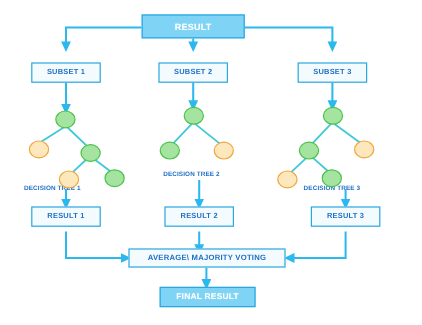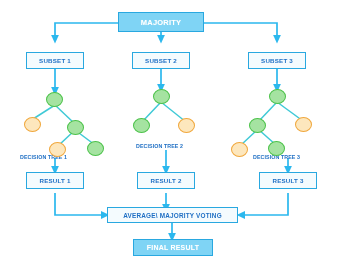--- a/index.html
+++ b/index.html
@@ -93,21 +93,21 @@
       <path d="M288,158 L288,171" marker-end="url(#ah)"></path>
 
       <path d="M55,193 L55,215 L106,215" marker-end="url(#ah)"></path>
       <path d="M288,193 L288,215 L240,215" marker-end="url(#ah)"></path>
       <path d="M166,193 L166,209" marker-end="url(#ah)"></path>
 
       <path d="M172,223 L172,238" marker-end="url(#ah)"></path>
     </g>
   </svg>
 
-  <div class="node box-fill" style="left:118px;top:12px;width:86px;height:20px;">MAJORITY</div>
+  <div class="node box-fill" style="left:118px;top:12px;width:86px;height:20px;">RESULT</div>
 
   <div class="node box-line" style="left:26px;top:52px;width:58px;height:17px;">SUBSET 1</div>
   <div class="node box-line" style="left:132px;top:52px;width:58px;height:17px;">SUBSET 2</div>
   <div class="node box-line" style="left:248px;top:52px;width:58px;height:17px;">SUBSET 3</div>
 
   <div class="node box-line" style="left:26px;top:172px;width:58px;height:17px;">RESULT 1</div>
   <div class="node box-line" style="left:137px;top:172px;width:58px;height:17px;">RESULT 2</div>
   <div class="node box-line" style="left:259px;top:172px;width:58px;height:17px;">RESULT 3</div>
 
   <div class="node box-line" style="left:107px;top:207px;width:131px;height:16px;font-size:6.4px;">AVERAGE\ MAJORITY VOTING</div>

